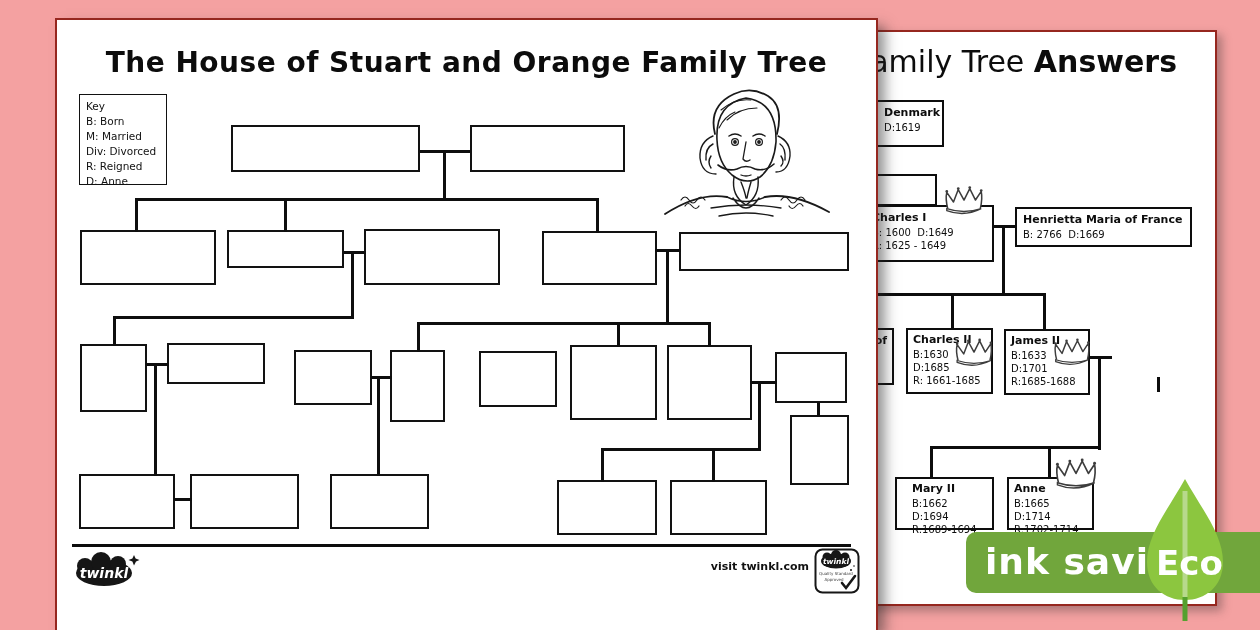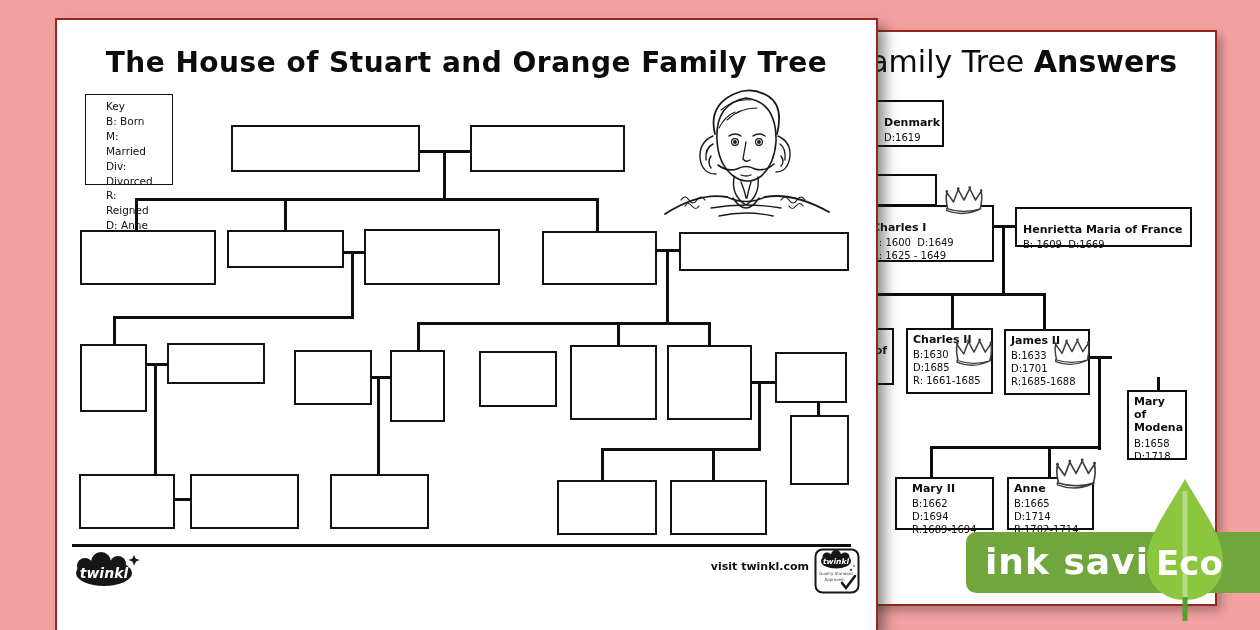--- a/index.html
+++ b/index.html
@@ -8,37 +8,37 @@
 
   .page { position:absolute; background:#fff; border:2px solid #96271f; }
   #answers-page { left:856px; top:30px; width:361px; height:576px; z-index:1;
                   box-shadow:5px 5px 9px rgba(40,40,40,.35); overflow:hidden; }
   #front-page { left:55px; top:18px; width:823px; height:614px; z-index:2;
                 box-shadow:9px 6px 12px -2px rgba(40,40,40,.5); }
 
   
   .front-title { position:absolute; left:0; top:26px; width:100%; text-align:center;
                  font-size:28px; font-weight:bold; color:#0c0c0c; letter-spacing:.5px; }
-  .key-box { position:absolute; left:28px; top:74px; width:88px; height:91px;
-             border:1.5px solid #111; padding:4px 20px; font-size:10.5px; line-height:1.42; color:#111; }
+  .key-box { position:absolute; left:22px; top:74px; width:88px; height:91px;
+             border:1.5px solid #111; padding:4px 6px; font-size:10.5px; line-height:1.42; color:#111; }
   .ebox { position:absolute; border:2px solid #121212; background:#fff; }
   .hl, .vl { position:absolute; background:#0e0e0e; }
   .hl { height:3px; } .vl { width:3px; }
 
   .sep { position:absolute; left:15px; top:524px; width:779px; height:3px; background:#0c0c0c; }
   .visit { position:absolute; left:640px; top:540px; width:112px; text-align:right;
            font-size:11px; font-weight:bold; color:#111; }
   .logo-svg { position:absolute; left:14px; top:531px; }
   .badge-svg { position:absolute; left:757px; top:528px; }
   .portrait { position:absolute; left:598px; top:64px; }
 
   
   .ans-title { position:absolute; top:12px; right:38px; font-size:30px; color:#0c0c0c; white-space:nowrap; }
   .ans-title b { font-weight:800; }
-  .abox { position:absolute; border:2.5px solid #0d0d0d; background:#fff; padding:14px 6px; color:#0d0d0d; }
+  .abox { position:absolute; border:2.5px solid #0d0d0d; background:#fff; padding:4px 6px; color:#0d0d0d; }
   .abox .nm { font-weight:bold; font-size:11px; line-height:1.2; margin-bottom:2px; white-space:pre-wrap; }
   .abox .bl { font-size:10px; line-height:1.3; white-space:pre-wrap; }
   .crown { position:absolute; z-index:4; }
   .al { position:absolute; background:#0d0d0d; }
 
   
   #eco-banner { position:absolute; left:966px; top:532px; width:294px; height:61px;
                 background:#71a63c; border-radius:10px 0 0 10px; z-index:5; }
   #ink-label { position:absolute; left:985px; top:541px; font-size:36px; font-weight:bold;
                color:#fff; z-index:6; letter-spacing:1px; }
@@ -72,21 +72,21 @@
       <path d="M6,24 C4,16 4,11 5,7 L12,17 L17,4 L23,15 L29,3 L35,15 L41,6 C42,11 42,16 40,24" fill="#fff" stroke="#3d3d3d" stroke-width="1.6" stroke-linejoin="round"></path>
       <circle cx="5" cy="6" r="1.4" fill="#3d3d3d"></circle>
         <circle cx="17" cy="3" r="1.4" fill="#3d3d3d"></circle>
       <circle cx="29" cy="2" r="1.4" fill="#3d3d3d"></circle>
         <circle cx="41" cy="5" r="1.4" fill="#3d3d3d"></circle>
       <path d="M5,24 Q23,30 41,24 Q23,33 5,26 Z" fill="#fff" stroke="#3d3d3d" stroke-width="1.4"></path>
     </svg>
 
     <div class="abox" style="left:157px; top:175px; width:177px; height:40px;">
       <div class="nm">Henrietta Maria of France</div>
-      <div class="bl">B: 1609  D:1669</div>
+      <div class="bl">B: 2766  D:1669</div>
     </div>
 
     <div class="al" style="left:136px; top:193px; width:21px; height:3px;"></div>
     <div class="al" style="left:144px; top:194px; width:3px; height:69px;"></div>
     <div class="al" style="left:14px; top:261px; width:174px; height:3px;"></div>
     <div class="al" style="left:93px; top:261px; width:3px; height:37px;"></div>
     <div class="al" style="left:185px; top:261px; width:3px; height:38px;"></div>
 
     <div class="abox" style="left:-18px; top:296px; width:54px; height:57px; text-align:right; padding-right:5px;">
       <div class="nm">of</div>
@@ -116,25 +116,20 @@
     <svg class="crown" style="left:192px; top:306px;" width="44" height="29" viewBox="0 0 46 32">
       <path d="M6,24 C4,16 4,11 5,7 L12,17 L17,4 L23,15 L29,3 L35,15 L41,6 C42,11 42,16 40,24" fill="#fff" stroke="#3d3d3d" stroke-width="1.6" stroke-linejoin="round"></path>
       <circle cx="5" cy="6" r="1.4" fill="#3d3d3d"></circle>
         <circle cx="17" cy="3" r="1.4" fill="#3d3d3d"></circle>
       <circle cx="29" cy="2" r="1.4" fill="#3d3d3d"></circle>
         <circle cx="41" cy="5" r="1.4" fill="#3d3d3d"></circle>
       <path d="M5,24 Q23,30 41,24 Q23,33 5,26 Z" fill="#fff" stroke="#3d3d3d" stroke-width="1.4"></path>
     </svg>
 
 
-    <div class="abox" style="left:269px; top:358px; width:60px; height:70px; padding:3px 5px;">
-      <div class="nm">Mary of Modena</div>
-      <div class="bl">B:1658</div>
-      <div class="bl">D:1718</div>
-    </div>
 
     <div class="al" style="left:230px; top:324px; width:24px; height:3px;"></div>
     <div class="al" style="left:240px; top:324px; width:3px; height:94px;"></div>
     <div class="al" style="left:299px; top:345px; width:3px; height:15px;"></div>
     <div class="al" style="left:72px; top:414px; width:171px; height:3px;"></div>
     <div class="al" style="left:72px; top:414px; width:3px; height:33px;"></div>
     <div class="al" style="left:190px; top:414px; width:3px; height:33px;"></div>
 
     <div class="abox" style="left:37px; top:445px; width:99px; height:53px; padding:3px 15px;">
       <div class="nm">Mary II</div>

